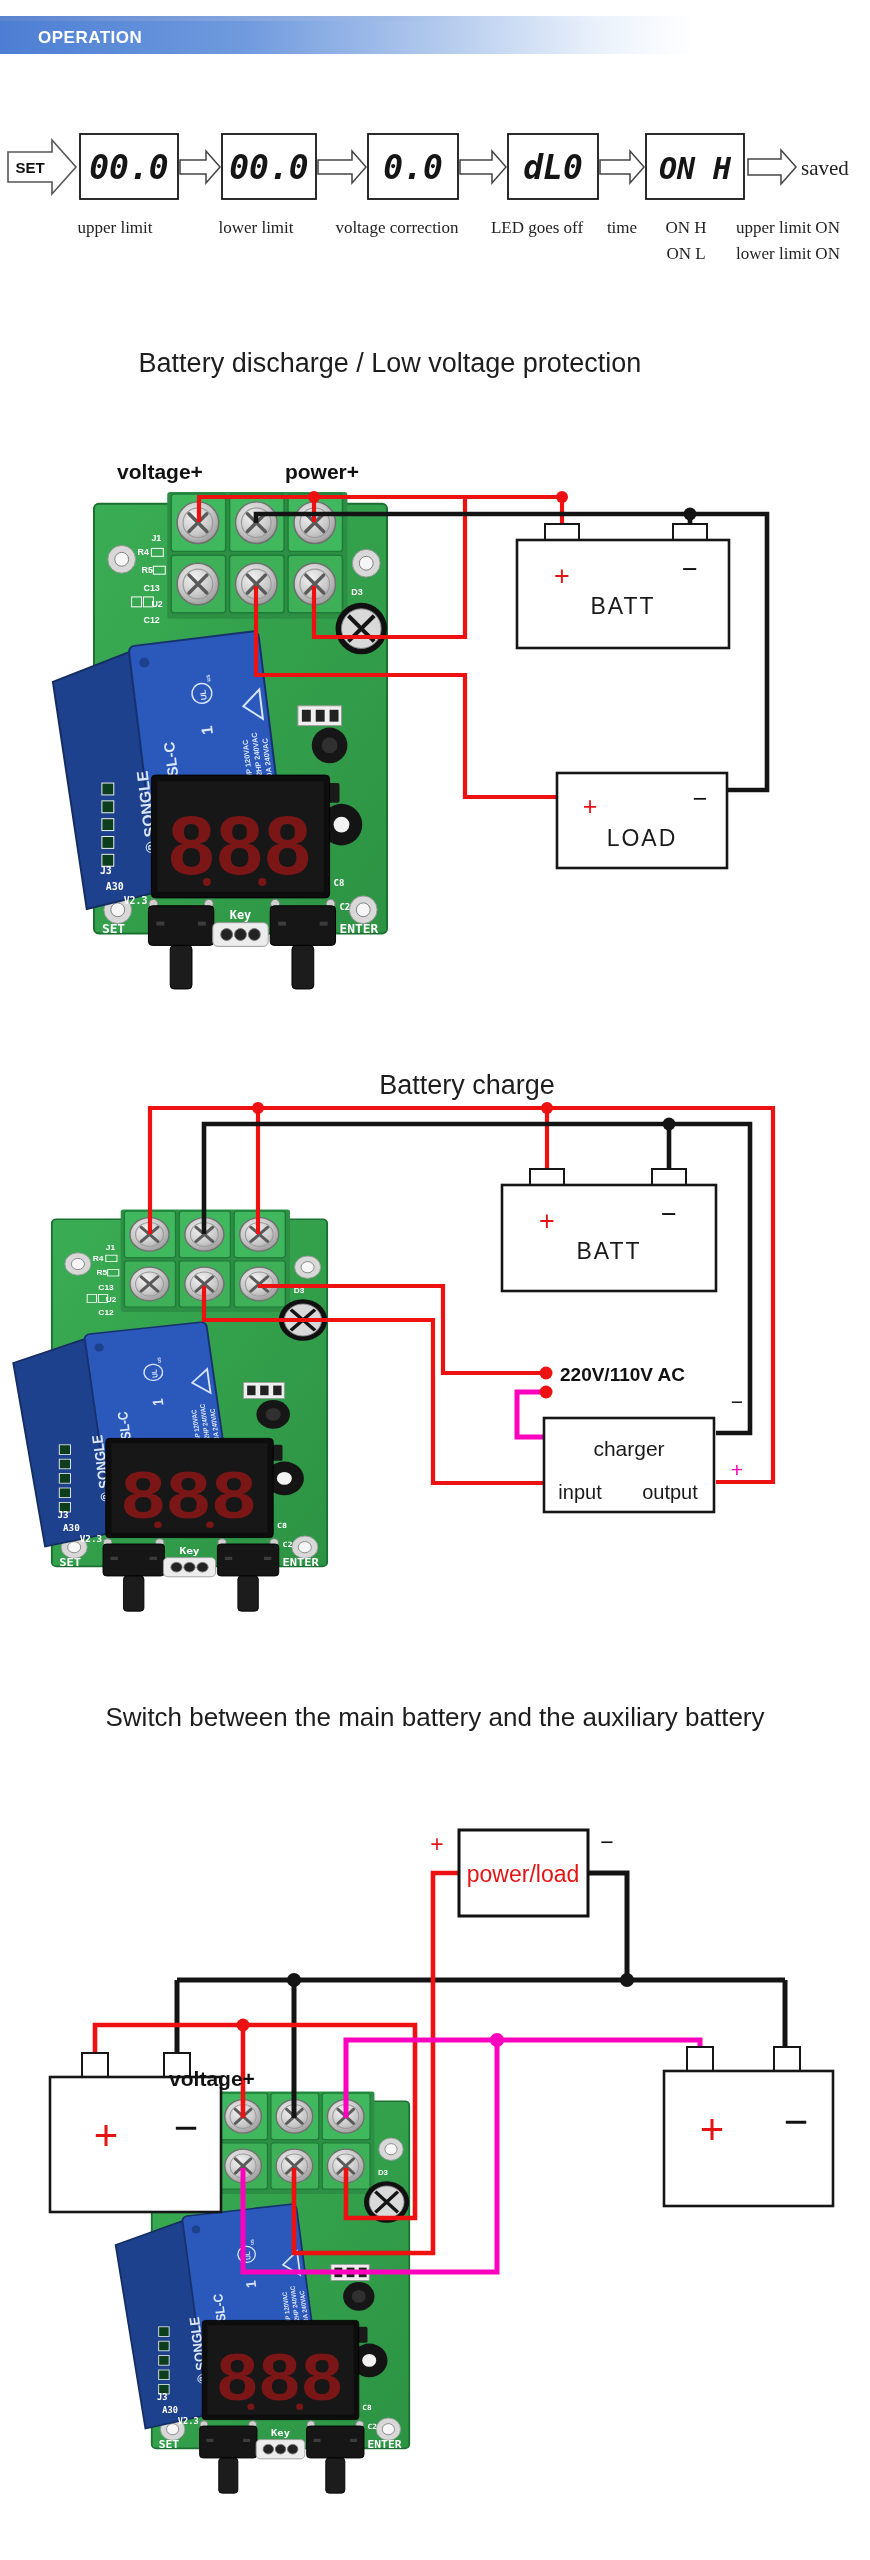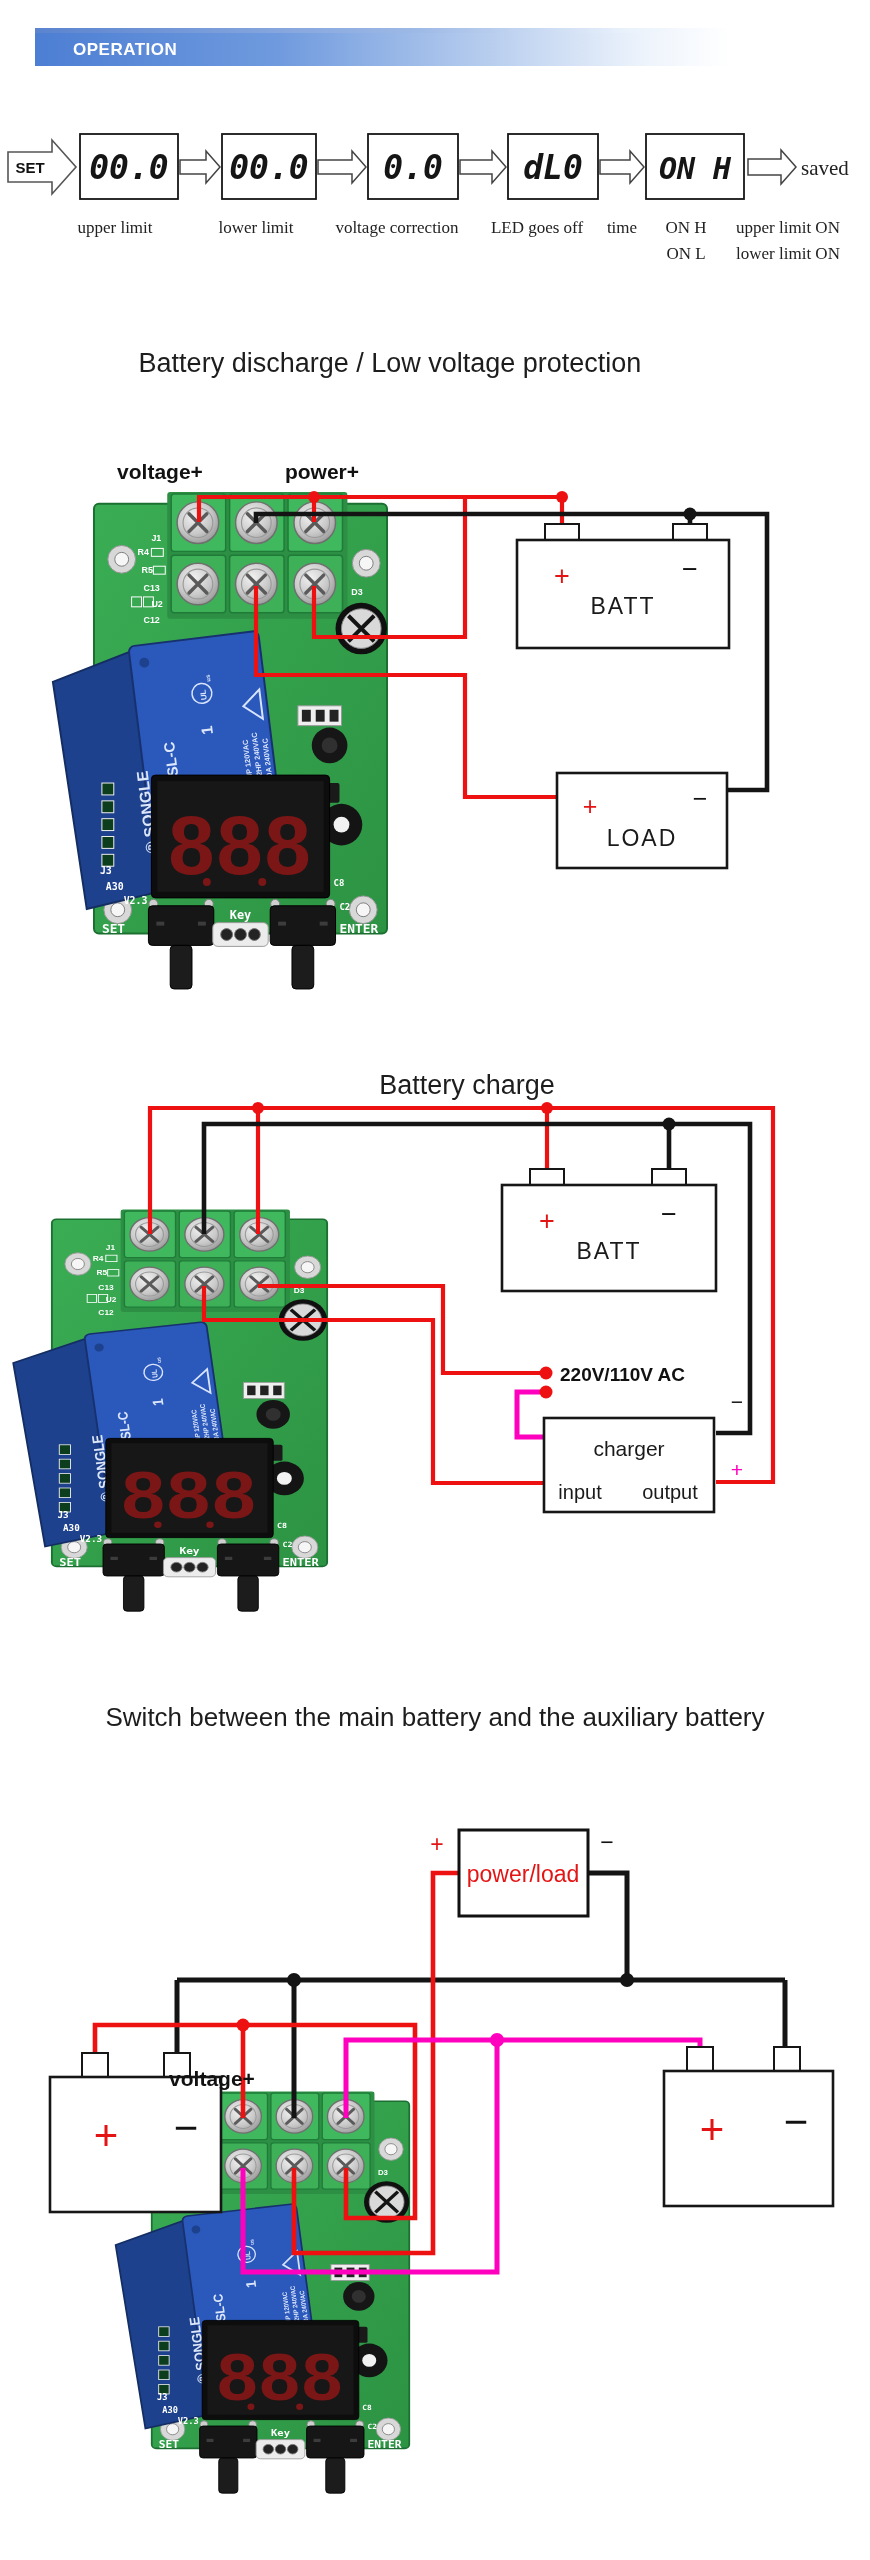--- a/index.html
+++ b/index.html
@@ -1,19 +1,19 @@
 <!DOCTYPE html>
 <html><head>
 <meta charset="utf-8">
 <style>
   html,body{margin:0;padding:0;background:#ffffff;}
   .page{position:relative;width:870px;height:2560px;background:#fff;overflow:hidden;
         font-family:"Liberation Sans",sans-serif;}
   
-  .banner{position:absolute;left:0;top:28px;width:695px;height:38px;padding-left:35px;}
+  .banner{position:absolute;left:0;top:16px;width:695px;height:38px;}
   .banner-strip{height:5px;background:linear-gradient(90deg,#5b84cf 0%,#9db9e6 55%,#e9f1fb 85%,#ffffff 100%);}
   .banner-bar{height:33px;line-height:33px;
       background:linear-gradient(90deg,#4c7ed3 0%,#6f9ade 35%,#b7cdee 65%,#eef4fc 88%,#ffffff 100%);}
   .banner-bar span{color:#ffffff;font-weight:bold;font-size:17px;letter-spacing:.5px;padding-left:38px;}
   
   svg text{font-family:"Liberation Sans",sans-serif;}
   .seg{font-family:"DejaVu Sans Mono",monospace;font-weight:bold;font-style:italic;fill:#151515;}
   .flowlabel{font-family:"Liberation Serif",serif;font-size:17px;fill:#222;}
   .saved{font-family:"Liberation Serif",serif;font-size:21px;fill:#222;}
   .title{font-size:27px;fill:#1d1d1d;}

